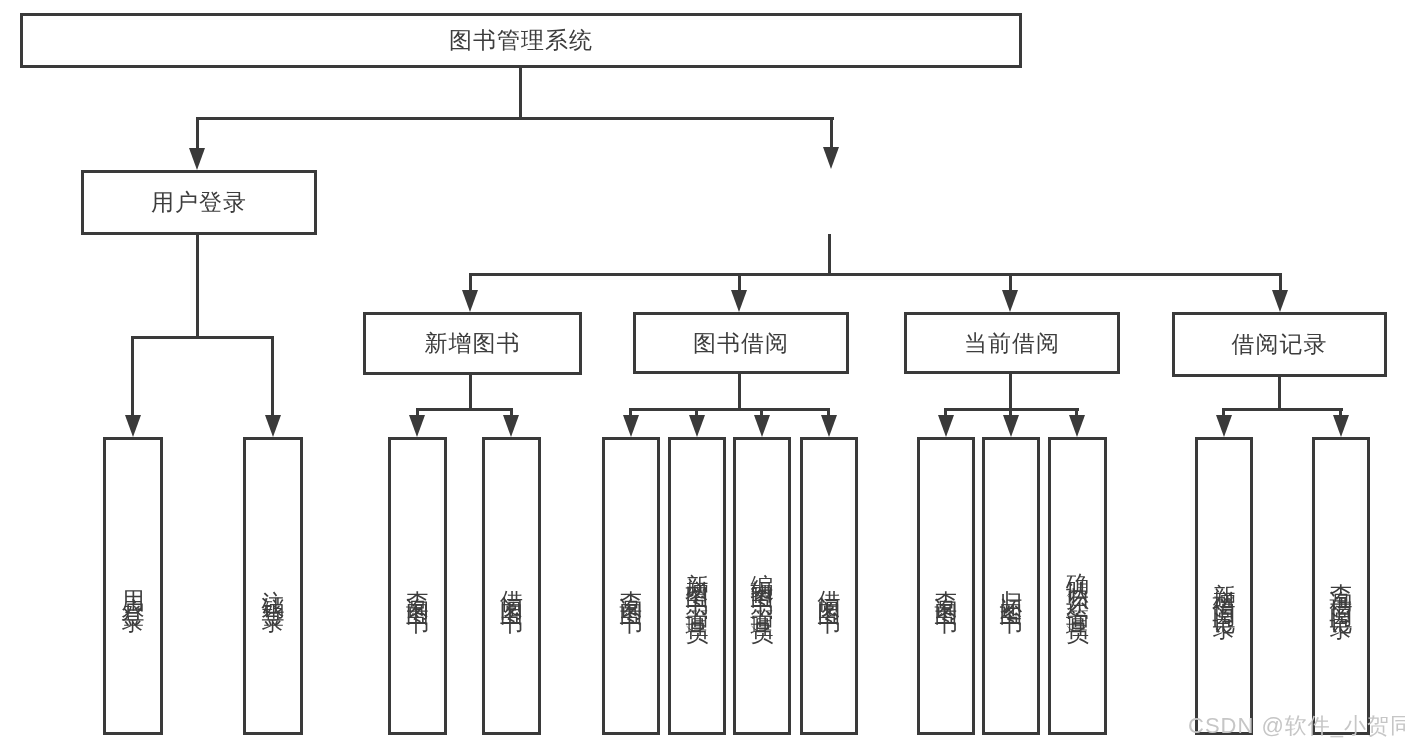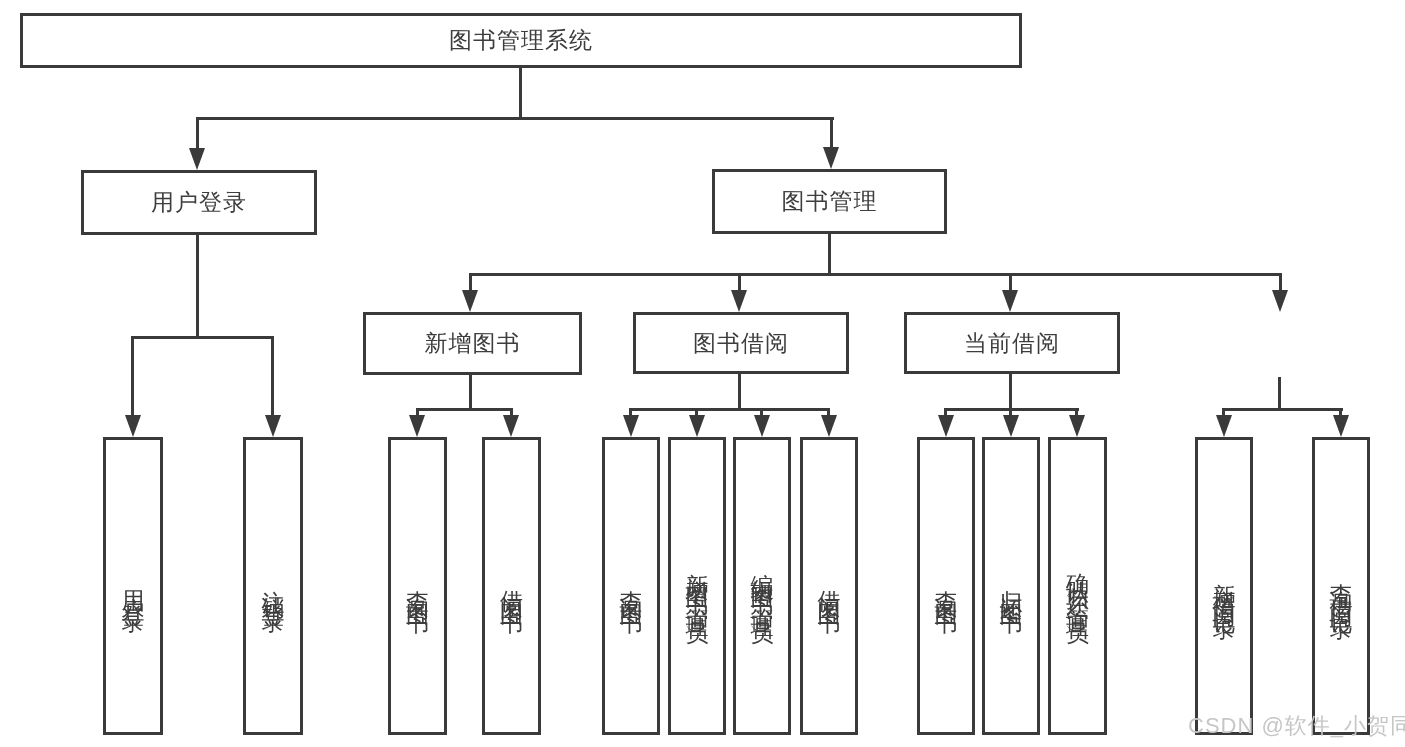--- a/index.html
+++ b/index.html
@@ -60,36 +60,36 @@
 <div id="stage">
 
   <div class="node" style="left:20px;top:13px;width:1002px;height:55px">
     <span>图书管理系统</span>
   </div>
 
   <div class="node" style="left:81px;top:170px;width:236px;height:65px">
     <span>用户登录</span>
   </div>
 
-  <div class="node" style="left:712px;top:169px;width:235px;height:65px">
-    <span>图书管理</span>
-  </div>
 
   <div class="node" style="left:363px;top:312px;width:219px;height:63px">
     <span>新增图书</span>
   </div>
 
   <div class="node" style="left:904px;top:312px;width:216px;height:62px">
     <span>当前借阅</span>
   </div>
 
   <div class="node" style="left:633px;top:312px;width:216px;height:62px">
     <span>图书借阅</span>
   </div>
 
+  <div class="node" style="left:1172px;top:312px;width:215px;height:65px">
+    <span>借阅记录</span>
+  </div>
 
   <div class="node leaf" style="left:103px;top:437px;width:60px;height:298px">
     <span>用户登录</span>
   </div>
   <div class="node leaf" style="left:243px;top:437px;width:60px;height:298px">
     <span>注销登录</span>
   </div>
 
   <div class="node leaf" style="left:388px;top:437px;width:59px;height:298px">
     <span>查询图书</span>

